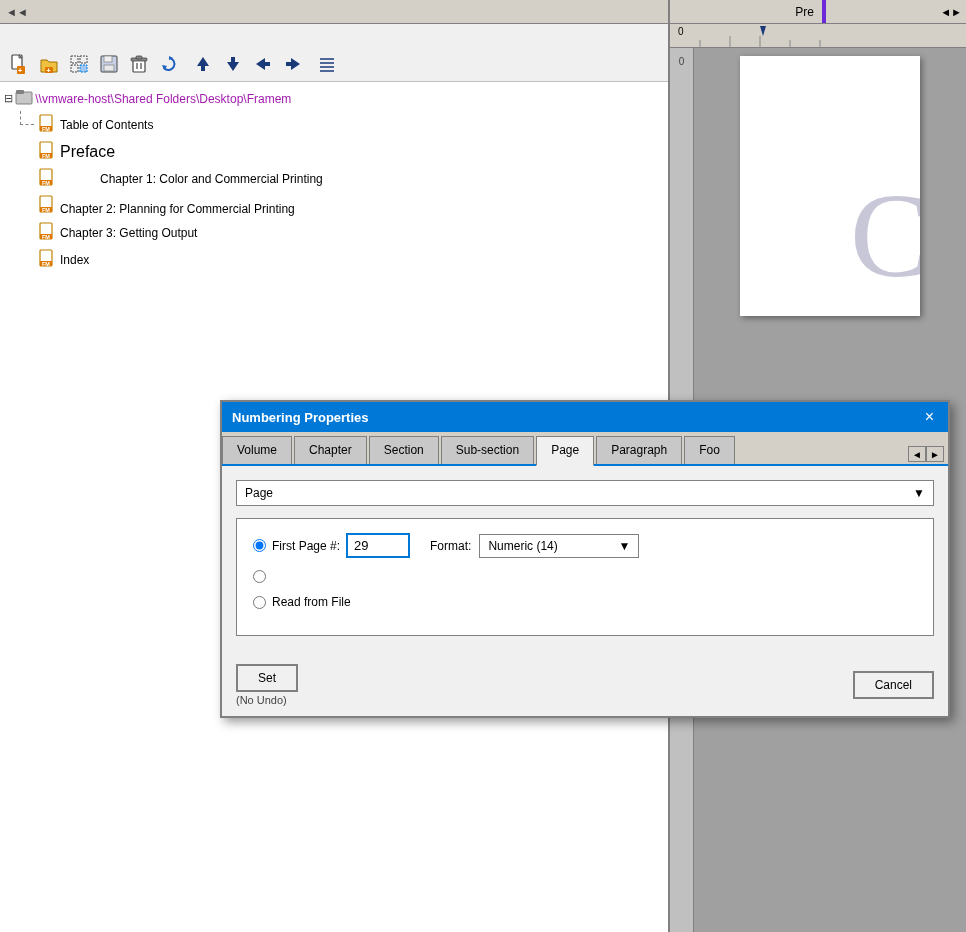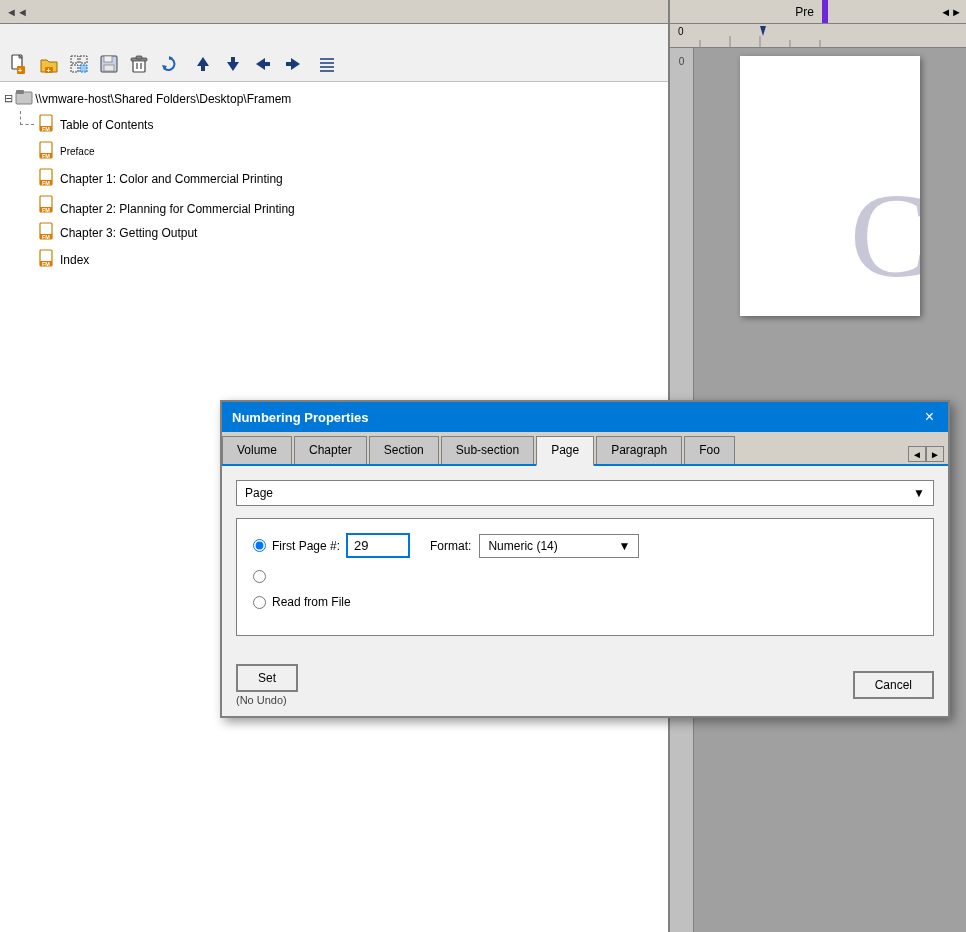--- a/index.html
+++ b/index.html
@@ -169,21 +169,21 @@
     <div class="tree-view">
 
       <div class="tree-row" style="padding-left:4px;">
         <span style="color:#444; font-size:11px; margin-right:2px;">⊟</span>
         <span style="margin-right:2px;">
           <svg width="18" height="16" viewBox="0 0 18 16">
               <rect x="1" y="3" width="16" height="12" rx="1" fill="#c8c8c8" stroke="#808080" stroke-width="1"></rect>
               <rect x="1" y="1" width="8" height="4" rx="1" fill="#808080"></rect>
             </svg>
         </span>
-        <span style="font-size:12px; color:#000000;">\\vmware-host\Shared Folders\Desktop\Framem</span>
+        <span style="font-size:12px; color:#a21caf;">\\vmware-host\Shared Folders\Desktop\Framem</span>
       </div>
 
       <div style="padding-left:20px; border-left:0px;">
 
         <div style="display:flex; align-items:center; padding:3px 0 3px 16px; position:relative;">
           <span style="color:#808080; font-size:10px; position:absolute; left:0; top:0; bottom:0; border-left:1px dashed #808080; border-bottom:1px dashed #808080; width:14px; height:50%;"></span>
           <span style="margin-left:2px; margin-right:4px; flex-shrink:0;">
             <svg width="18" height="18" viewBox="0 0 18 18">
                 <rect x="2" y="1" width="12" height="16" rx="1" fill="white" stroke="#c08000" stroke-width="1.2"></rect>
                 <rect x="2" y="12" width="12" height="5" rx="0" fill="#e07800"></rect>
@@ -194,24 +194,24 @@
         </div>
 
         <div style="display:flex; align-items:center; padding:3px 0 3px 16px; position:relative;">
           <span style="margin-left:2px; margin-right:4px; flex-shrink:0;">
             <svg width="18" height="18" viewBox="0 0 18 18">
                 <rect x="2" y="1" width="12" height="16" rx="1" fill="white" stroke="#c08000" stroke-width="1.2"></rect>
                 <rect x="2" y="12" width="12" height="5" rx="0" fill="#e07800"></rect>
                 <text x="4" y="17" font-size="5.5" fill="white" font-weight="bold">FM</text>
               </svg>
           </span>
-          <span style="font-size:10px;">Preface</span>
-        </div>
-
-        <div style="display:flex; align-items:center; padding:3px 0 3px 16px; position:relative;">
+          <span style="font-size:16px;">Preface</span>
+        </div>
+
+        <div style="display:flex; align-items:center; padding:3px 0 3px 16px; position:relative;gap:40px;">
           <span style="margin-left:2px; margin-right:4px; flex-shrink:0;">
             <svg width="18" height="18" viewBox="0 0 18 18">
                 <rect x="2" y="1" width="12" height="16" rx="1" fill="white" stroke="#c08000" stroke-width="1.2"></rect>
                 <rect x="2" y="12" width="12" height="5" rx="0" fill="#e07800"></rect>
                 <text x="4" y="17" font-size="5.5" fill="white" font-weight="bold">FM</text>
               </svg>
           </span>
           <span style="font-size:12px;">Chapter 1: Color and Commercial Printing</span>
         </div>
 
@@ -251,21 +251,21 @@
     </div>
   </div>
 
   <div class="right-panel">
 
     <div style="display:flex; background:#d4d0c8; border-bottom:1px solid #808080; height:24px; align-items:stretch;">
       <div style="display:flex; align-items:center; padding:0 8px; background:#e8e8e8; border-right:1px solid #808080; font-size:12px; cursor:pointer;margin-top:48px;">
         <span>WelcomeScreen</span>
         <span style="margin-left:6px; font-size:11px;">×</span>
       </div>
-      <div style="display:flex; align-items:center; padding:0 8px; background:#d4d0c8; border-right:6px solid #6d28d9; font-size:12px; cursor:pointer;">
+      <div style="display:flex; align-items:center; padding:0 8px; background:#d4d0c8; border-right:4px solid #6d28d9; font-size:12px; cursor:pointer;">
         <span>Pre</span>
       </div>
       <div style="margin-left:auto; display:flex; align-items:center; padding:0 4px; font-size:11px;">
         <span style="cursor:pointer;">◄</span>
         <span style="cursor:pointer;">►</span>
       </div>
     </div>
 
     <div style="height:24px; background:#d4d0c8; border-bottom:1px solid #808080; position:relative; display:flex; align-items:center;">
       <span style="font-size:10px; position:absolute; left:8px; top:2px;">0</span>

